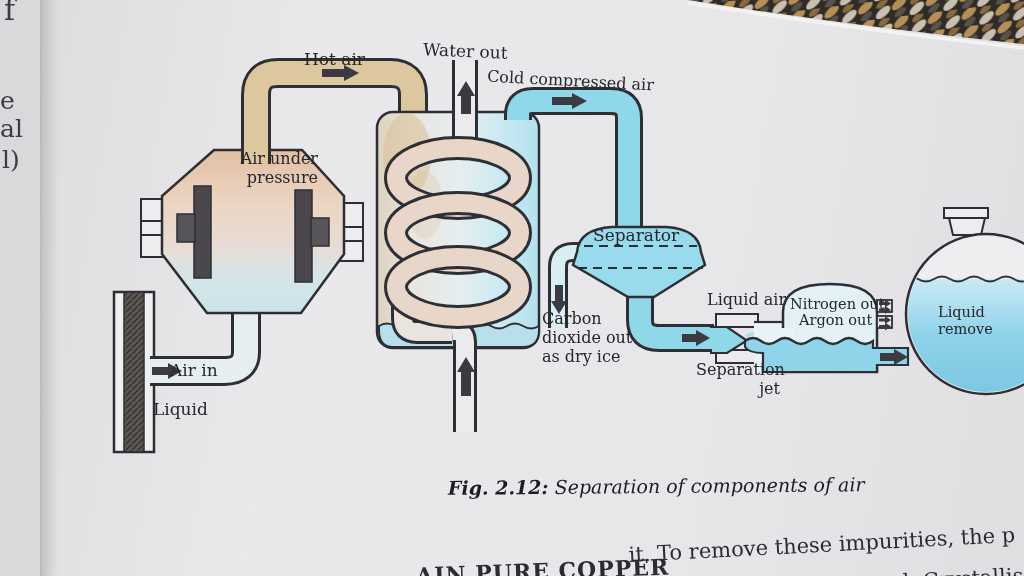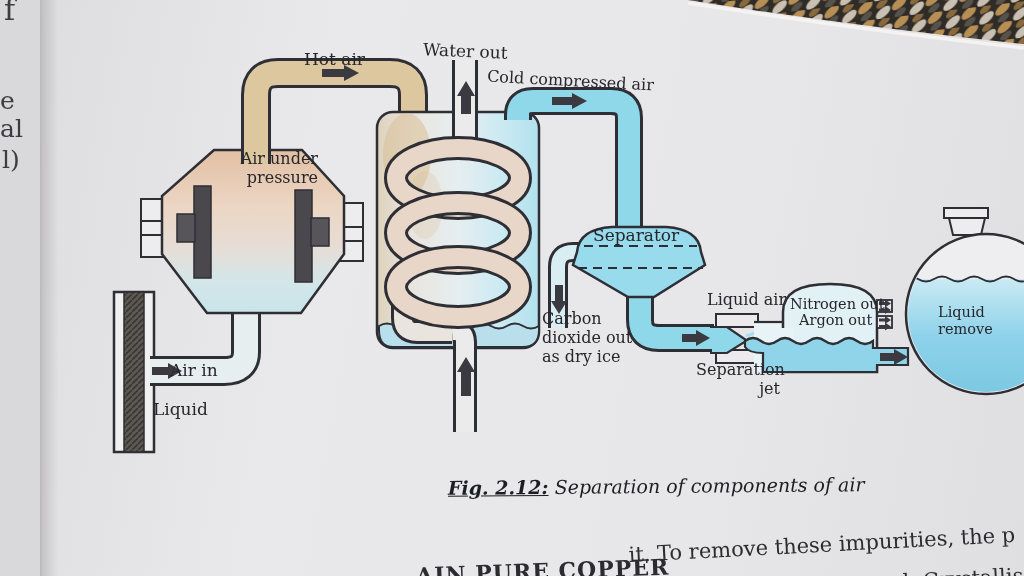--- a/index.html
+++ b/index.html
@@ -7,21 +7,21 @@
     background:linear-gradient(100deg,#dcdbdd 0%,#e9e8ea 30%,#e7e6e8 70%,#dfdee0 100%);
     font-family:"DejaVu Serif","Liberation Serif",serif;}
   .stage svg{position:absolute;left:0;top:0;}
   .lbl{position:absolute;color:#26262c;white-space:pre-line;line-height:1.18;}
   .ctr{text-align:right;}
   .margin-strip{position:absolute;left:0;top:0;width:42px;height:576px;background:#d9d8da;}
   .page-fold{position:absolute;left:40px;top:0;width:18px;height:576px;
     background:linear-gradient(90deg,rgba(110,108,114,.28),rgba(0,0,0,0));}
   .mfrag{position:absolute;color:#3c3c42;font-size:25px;}
   .caption{position:absolute;left:448px;top:475px;font-size:19px;font-style:italic;color:#1d1d24;transform:rotate(-0.5deg);}
-  .caption b{font-weight:bold;text-decoration:underline;}
+  .caption b{font-weight:bold;}
   .bfrag{position:absolute;color:#2b2b31;}
 </style>
 </head>
 <body>
 
 <div class="stage">
 
 <svg width="1024" height="576" viewBox="0 0 1024 576">
   <defs>
     <pattern id="weave" width="34" height="18" patternUnits="userSpaceOnUse" patternTransform="rotate(-7)">

